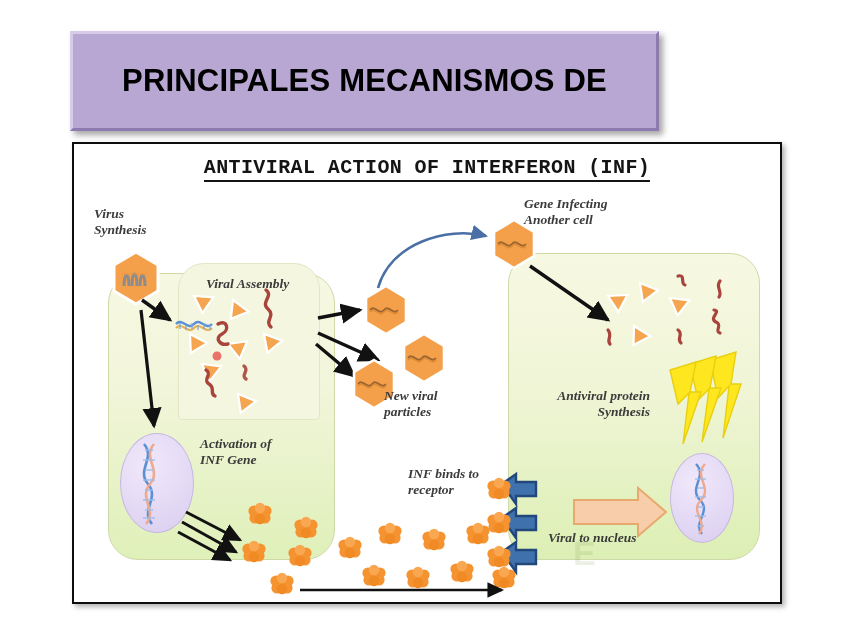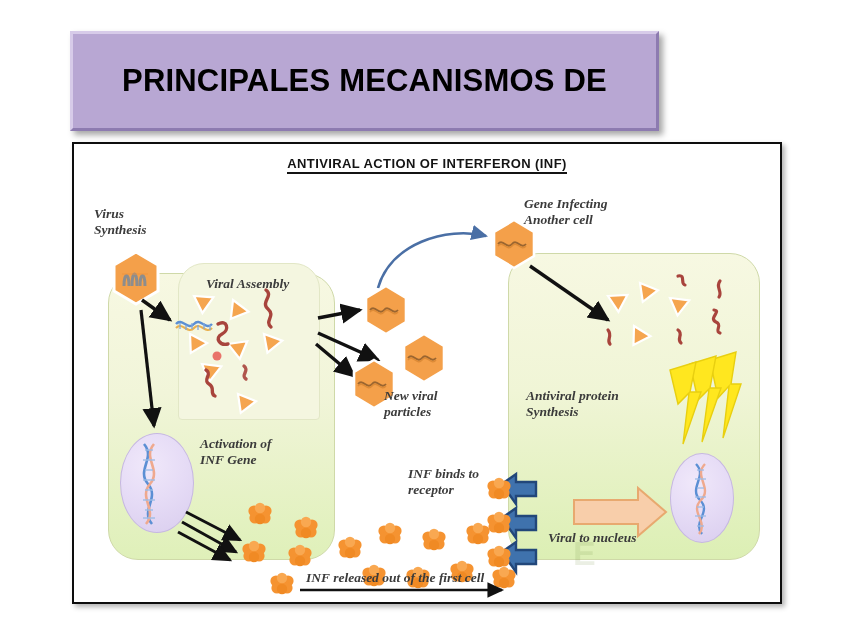--- a/index.html
+++ b/index.html
@@ -30,32 +30,32 @@
     position:absolute;left:72px;top:142px;width:710px;height:462px;
     background:#ffffff;
     border:2px solid #0d0d0d;
     box-sizing:border-box;
     box-shadow:3px 3px 5px rgba(0,0,0,.30);
   }
   #diagram-inner{position:absolute;inset:4px;background:#fff;overflow:hidden;}
 
   #diagram-title{
     position:absolute;left:0;right:0;top:8px;text-align:center;
-    font-family:Liberation Sans, sans-serif;font-weight:bold;font-size:13px;
+    font-family:Liberation Mono, monospace;font-weight:bold;font-size:20px;
     color:#141414;letter-spacing:.4px;
   }
   #diagram-title span{border-bottom:2px solid #141414;padding-bottom:1px;}
 
   
   .lbl{
     position:absolute;font-family:"Liberation Serif",serif;
     font-style:italic;font-weight:bold;font-size:13.5px;color:#3b3b3b;
     line-height:1.18;white-space:pre-line;
   }
-  .lbl.r{}
+  .lbl.r{text-align:right;}
 
   
   .cell{position:absolute;border-radius:30px;}
   #cell-left{
     left:30px;top:125px;width:225px;height:285px;
     background:linear-gradient(180deg,#f7f8e2 0%,#f1f5d9 42%,#dff0b9 100%);
     border:1px solid #cfd9a8;
   }
   #cell-right{
     left:430px;top:105px;width:250px;height:305px;
@@ -322,20 +322,19 @@
 particles</div>
   <div class="lbl" style="left:446px; top:48px;">Gene  Infecting
 Another cell</div>
   <div class="lbl r" style="left:448px;top:240px;width:124px;">Antiviral protein
 Synthesis</div>
   <div class="lbl" style="left:122px; top:288px;">Activation of
 INF Gene</div>
   <div class="lbl" style="left:330px; top:318px;">INF binds to
 receptor</div>
   <div class="lbl" style="left:470px; top:382px;">Viral to nucleus</div>
-  <div class="lbl" style="left:228px; top:422px;">INF released out of the first cell</div>
 
   <div id="watermark">
     <span>E</span>
   </div>
 
  </div>
 </div>
 
 </body></html>

